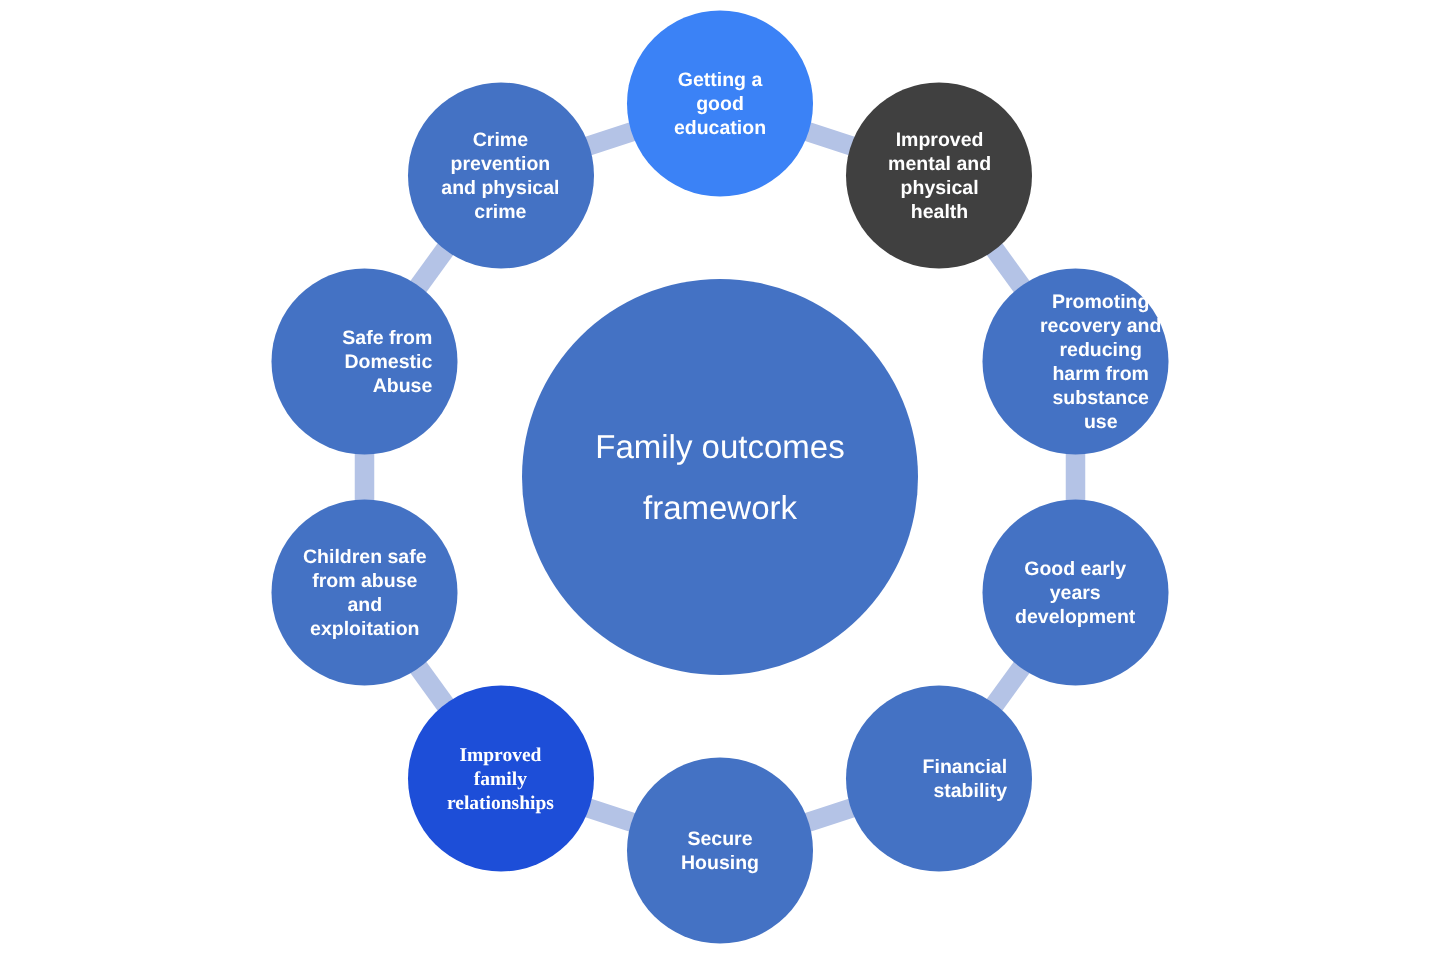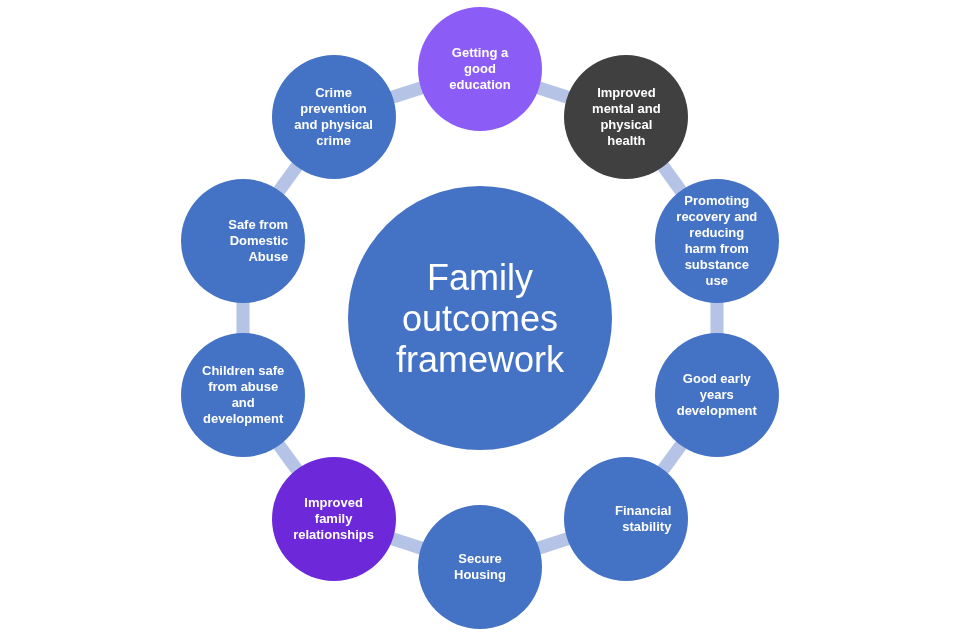--- a/index.html
+++ b/index.html
@@ -46,21 +46,21 @@
     height: 264px;
     border-radius: 50%;
     z-index: 3;
     display: flex;
     align-items: center;
     justify-content: center;
     text-align: center;
   }
   .center-label {
     color: #ffffff;
-    font-size: 36px;
+    font-size: 22px;
     font-weight: normal;
     line-height: 41px;
     max-width: 180px;
     display: inline-block;
   }
 </style>
 </head>
 <body>
 
 <div class="canvas" style="background: rgb(255, 255, 255);">
@@ -68,43 +68,43 @@
       <div class="connector" style="left: 523.2px; top: 86.3px; background: rgb(180, 195, 230); transform: rotate(18deg);"></div>
       <div class="connector" style="left: 641.6px; top: 172.3px; background: rgb(180, 195, 230); transform: rotate(54deg);"></div>
       <div class="connector" style="left: 686.8px; top: 311.5px; background: rgb(180, 195, 230); transform: rotate(90deg);"></div>
       <div class="connector" style="left: 641.6px; top: 450.7px; background: rgb(180, 195, 230); transform: rotate(126deg);"></div>
       <div class="connector" style="left: 523.2px; top: 536.7px; background: rgb(180, 195, 230); transform: rotate(162deg);"></div>
       <div class="connector" style="left: 376.8px; top: 536.7px; background: rgb(180, 195, 230); transform: rotate(198deg);"></div>
       <div class="connector" style="left: 258.4px; top: 450.7px; background: rgb(180, 195, 230); transform: rotate(234deg);"></div>
       <div class="connector" style="left: 213.2px; top: 311.5px; background: rgb(180, 195, 230); transform: rotate(270deg);"></div>
       <div class="connector" style="left: 258.4px; top: 172.3px; background: rgb(180, 195, 230); transform: rotate(306deg);"></div>
       <div class="connector" style="left: 376.8px; top: 86.3px; background: rgb(180, 195, 230); transform: rotate(342deg);"></div>
-      <div class="node" style="left: 418px; top: 7px; width: 124px; height: 124px; background: #8b5cf6; text-align: center;">
+      <div class="node" style="left: 418px; top: 7px; width: 124px; height: 124px; background: #3b82f6; text-align: center;">
         <span class="node-label">Getting a good education</span>
       </div>
       <div class="node" style="left: 564.4px; top: 55px; width: 124px; height: 124px; background: #404040; align-items: center;">
         <span class="node-label">Improved mental and physical health</span>
       </div>
-      <div class="node" style="left: 654.8px; top: 179.1px; width: 124px; height: 124px; background: rgb(68, 114, 196);">
+      <div class="node" style="left: 654.8px; top: 179.1px; width: 124px; height: 124px; background: rgb(68, 114, 196); justify-content: flex-end;">
         <span class="node-label">Promoting recovery and reducing harm from substance use</span>
       </div>
       <div class="node" style="left: 654.8px; top: 332.9px; width: 124px; height: 124px; background: rgb(68, 114, 196); align-items: center;">
         <span class="node-label">Good early years development</span>
       </div>
       <div class="node" style="left: 564.4px; top: 457.4px; width: 124px; height: 124px; background: rgb(68, 114, 196); text-align: right;">
         <span class="node-label">Financial stability</span>
       </div>
       <div class="node" style="left: 418px; top: 505px; width: 124px; height: 124px; background: rgb(68, 114, 196);">
         <span class="node-label">Secure Housing</span>
       </div>
-      <div class="node" style="left: 271.6px; top: 457.4px; width: 124px; height: 124px; background: #6d28d9;">
+      <div class="node" style="left: 271.6px; top: 457.4px; width: 124px; height: 124px; background: #1d4ed8; font-family: Liberation Serif, serif;">
         <span class="node-label">Improved family relationships</span>
       </div>
       <div class="node" style="left: 181.2px; top: 332.9px; width: 124px; height: 124px; background: rgb(68, 114, 196);">
-        <span class="node-label">Children safe from abuse and development</span>
+        <span class="node-label">Children safe from abuse and exploitation</span>
       </div>
       <div class="node" style="left: 181.2px; top: 179.1px; width: 124px; height: 124px; background: rgb(68, 114, 196); text-align: right;">
         <span class="node-label">Safe from Domestic Abuse</span>
       </div>
       <div class="node" style="left: 271.6px; top: 54.6px; width: 124px; height: 124px; background: rgb(68, 114, 196);">
         <span class="node-label">Crime prevention and physical crime</span>
       </div>
     </div>
   <div class="center-circle" style="background: rgb(68, 114, 196);">
     <span class="center-label">Family outcomes framework</span>

